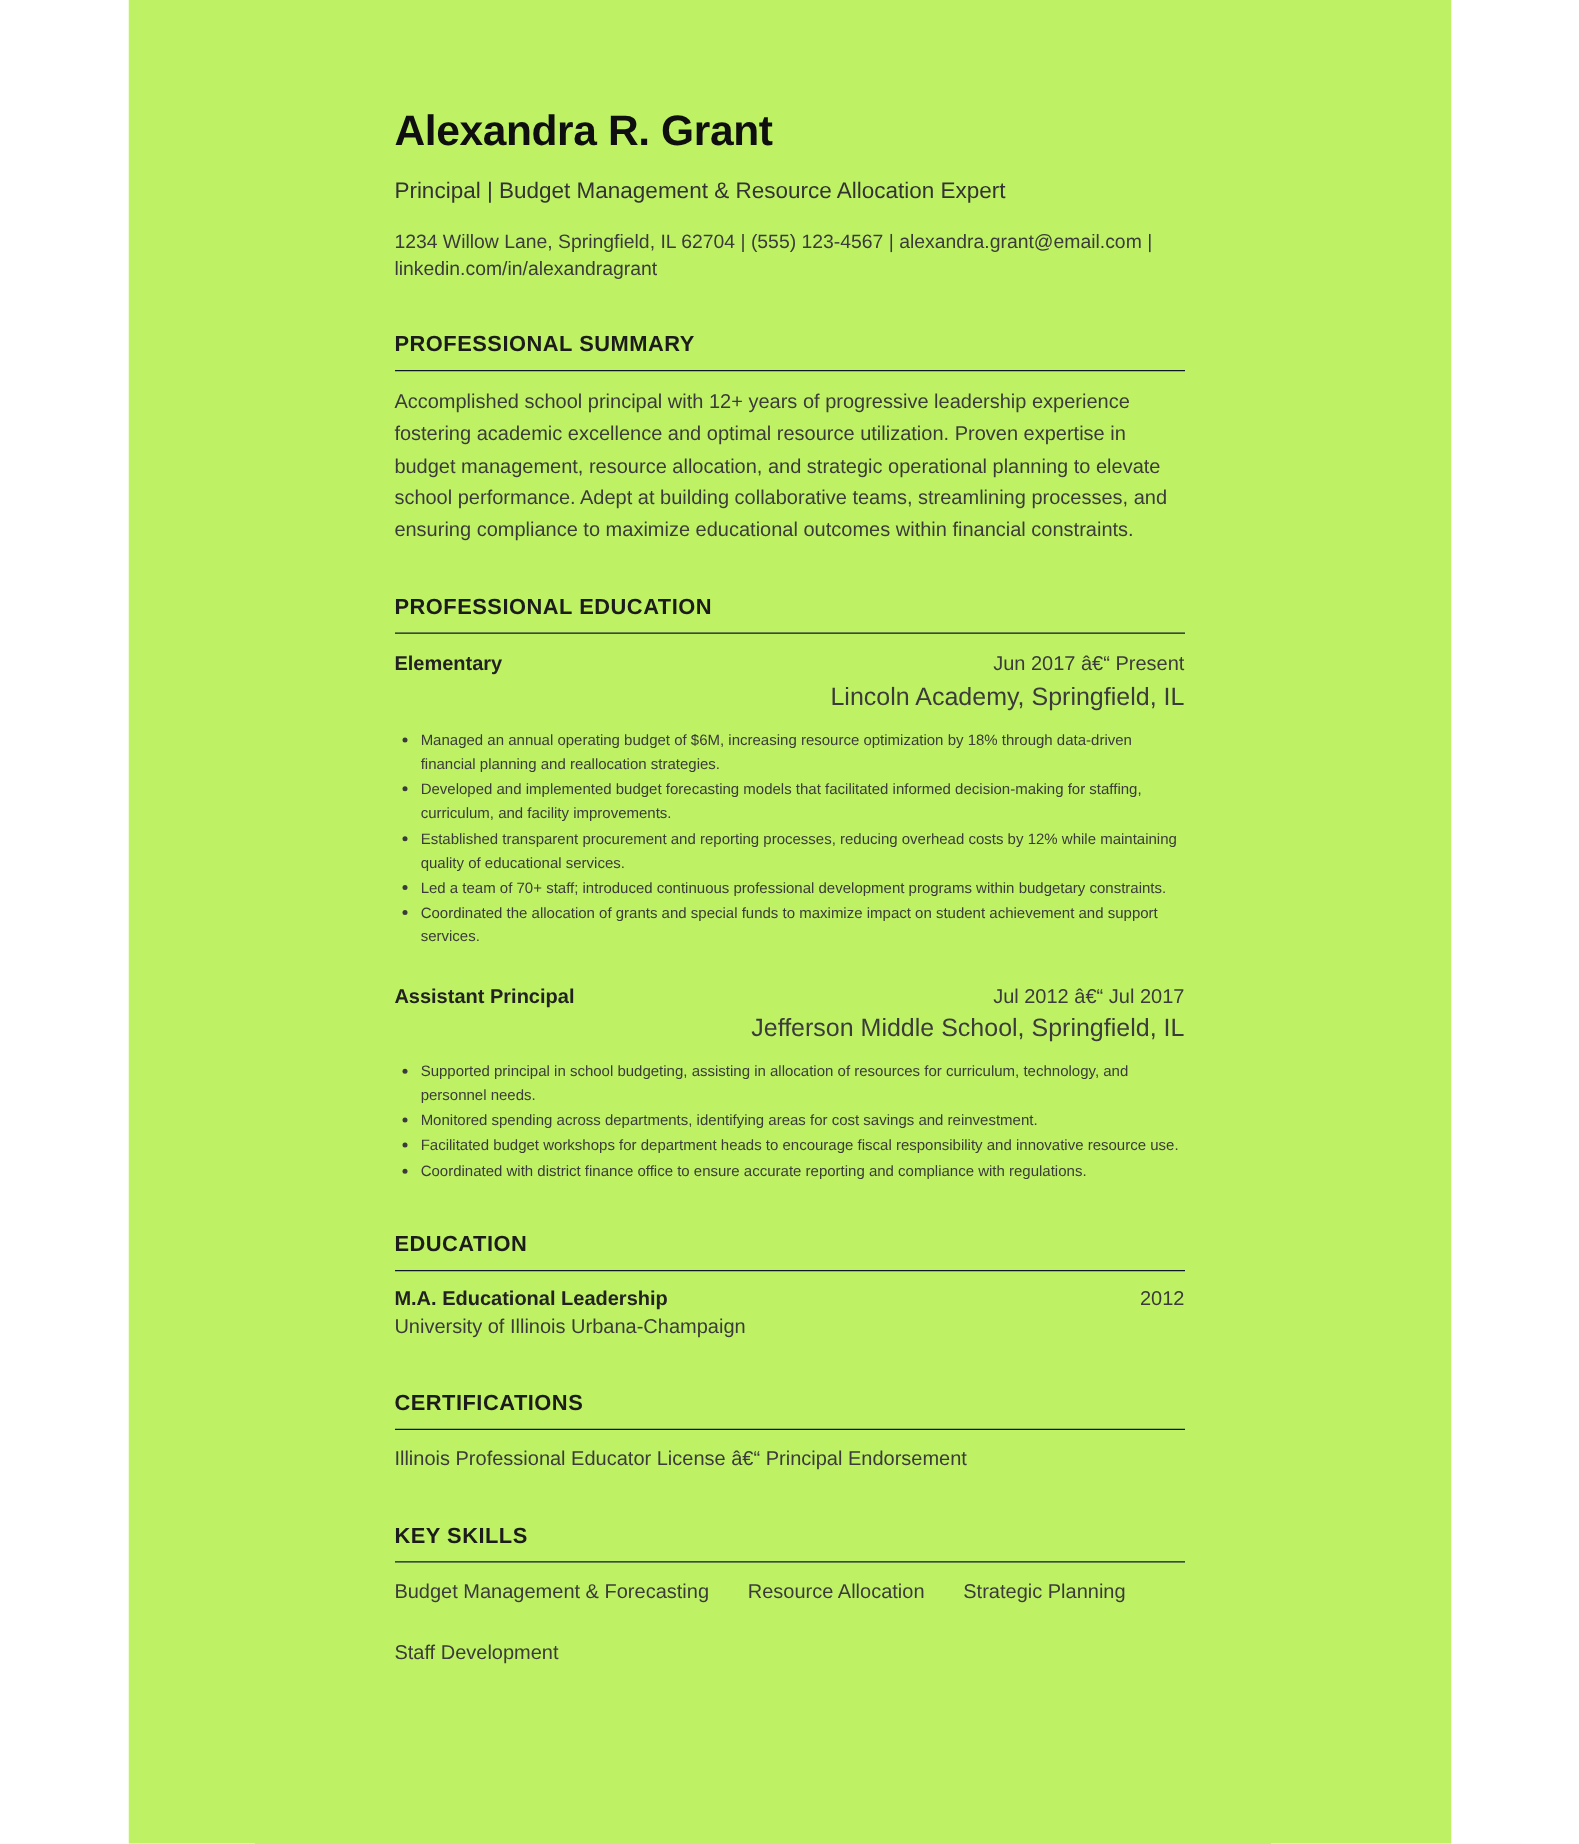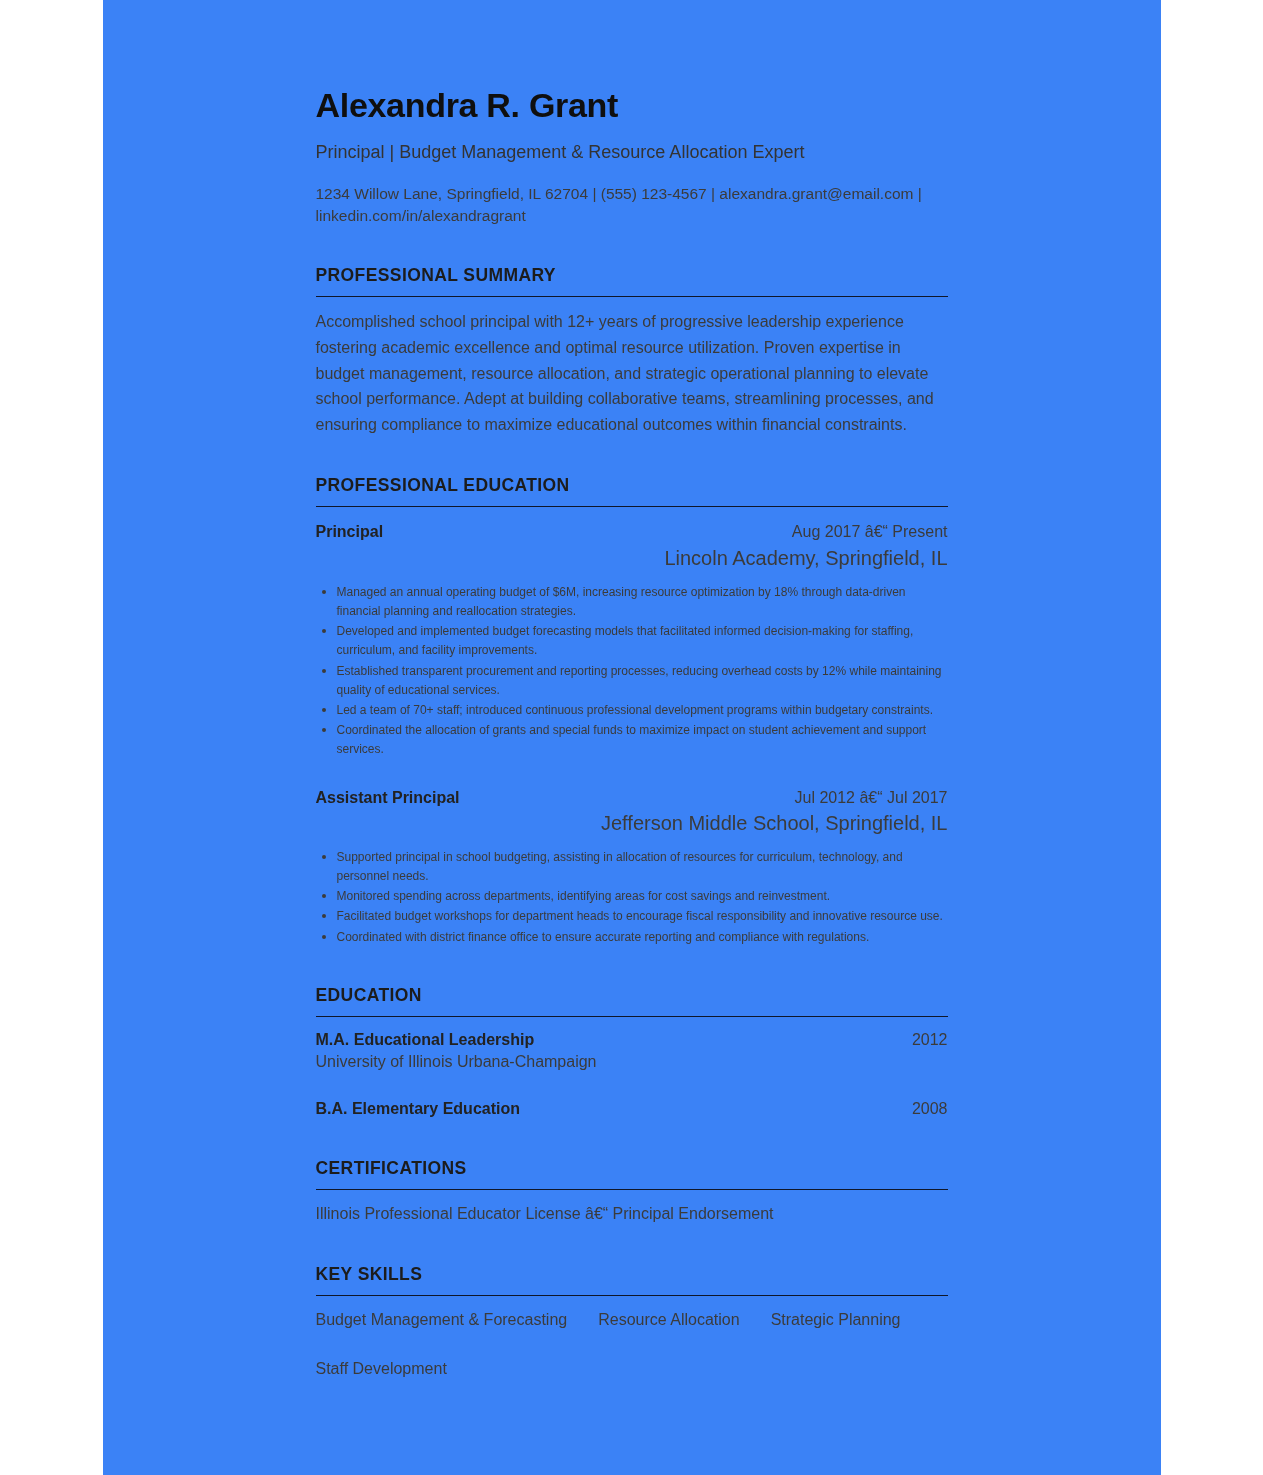--- a/index.html
+++ b/index.html
@@ -5,21 +5,21 @@
   html, body {
     margin: 0;
     padding: 0;
     background: #ffffff;
   }
   .page {
     position: relative;
     width: 1058px;
     height: 1475px;
     margin: 0 auto;
-    background: #3b82f6;
+    background: #bef264;
     box-sizing: border-box;
     padding: 86px 213px 0 213px;
     font-family: "Liberation Sans", "DejaVu Sans", sans-serif;
     color: #3b3b3b;
     overflow: hidden;
   }
 
   
   .name {
     margin: 0;
@@ -128,22 +128,22 @@
   <section class="section">
     <h2 class="section-heading">PROFESSIONAL SUMMARY</h2>
     <p class="body-text">Accomplished school principal with 12+ years of progressive leadership experience fostering academic excellence and optimal resource utilization. Proven expertise in budget management, resource allocation, and strategic operational planning to elevate school performance. Adept at building collaborative teams, streamlining processes, and ensuring compliance to maximize educational outcomes within financial constraints.</p>
   </section>
 
   <section class="section">
     <h2 class="section-heading">PROFESSIONAL EDUCATION</h2>
 
     <div class="job">
       <div class="job-header">
-        <span class="job-title">Principal</span>
-        <span class="job-dates">Aug 2017 â€“ Present</span>
+        <span class="job-title">Elementary</span>
+        <span class="job-dates">Jun 2017 â€“ Present</span>
       </div>
       <div class="job-company">Lincoln Academy, Springfield, IL</div>
       <ul class="bullets">
         <li>Managed an annual operating budget of $6M, increasing resource optimization by 18% through data-driven financial planning and reallocation strategies.</li>
         <li>Developed and implemented budget forecasting models that facilitated informed decision-making for staffing, curriculum, and facility improvements.</li>
         <li>Established transparent procurement and reporting processes, reducing overhead costs by 12% while maintaining quality of educational services.</li>
         <li>Led a team of 70+ staff; introduced continuous professional development programs within budgetary constraints.</li>
         <li>Coordinated the allocation of grants and special funds to maximize impact on student achievement and support services.</li>
       </ul>
     </div>
@@ -168,24 +168,20 @@
 
     <div class="degree-entry">
       <div class="degree-header">
         <span class="degree-name">M.A. Educational Leadership</span>
         <span class="degree-year">2012</span>
       </div>
       <div class="degree-school">University of Illinois Urbana-Champaign</div>
     </div>
 
     <div class="degree-entry">
-      <div class="degree-header">
-        <span class="degree-name">B.A. Elementary Education</span>
-        <span class="degree-year">2008</span>
-      </div>
     </div>
   </section>
 
   <section class="section">
     <h2 class="section-heading">CERTIFICATIONS</h2>
     <p class="cert-line">Illinois Professional Educator License â€“ Principal Endorsement</p>
   </section>
 
   <section class="section">
     <h2 class="section-heading">KEY SKILLS</h2>

